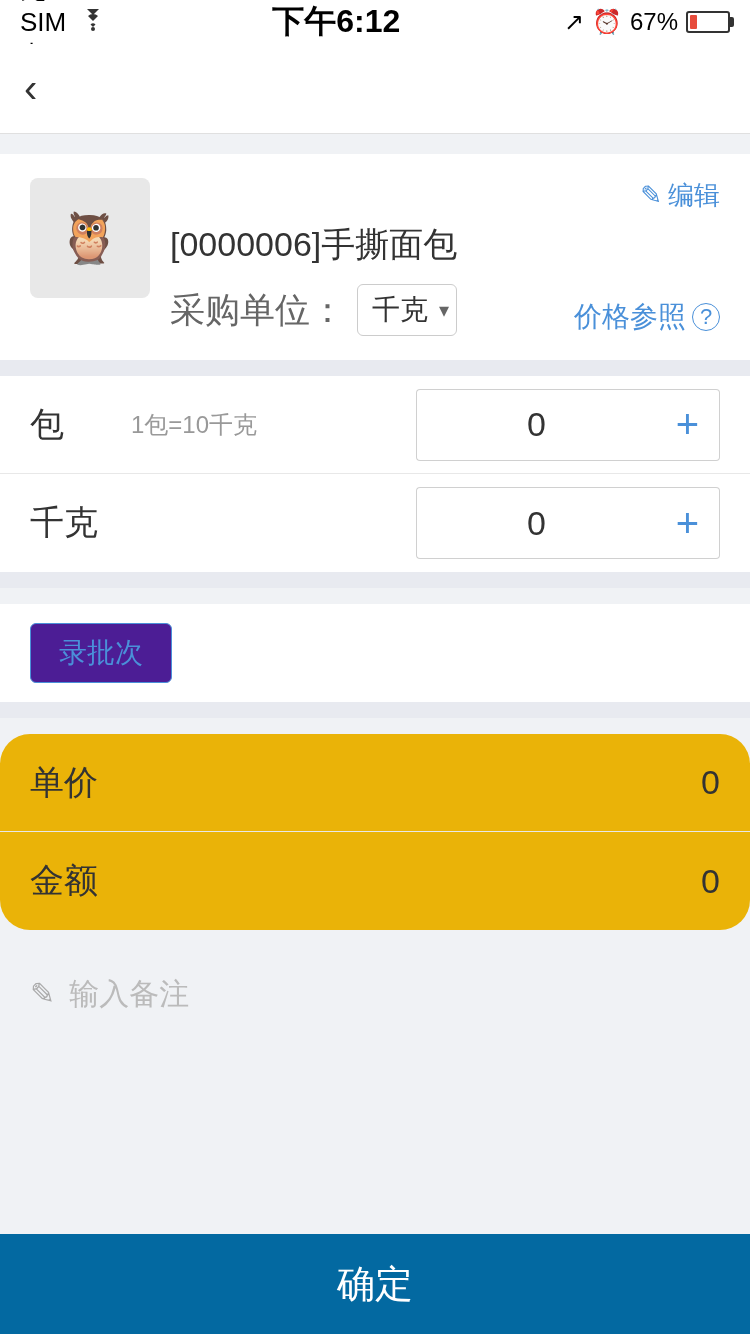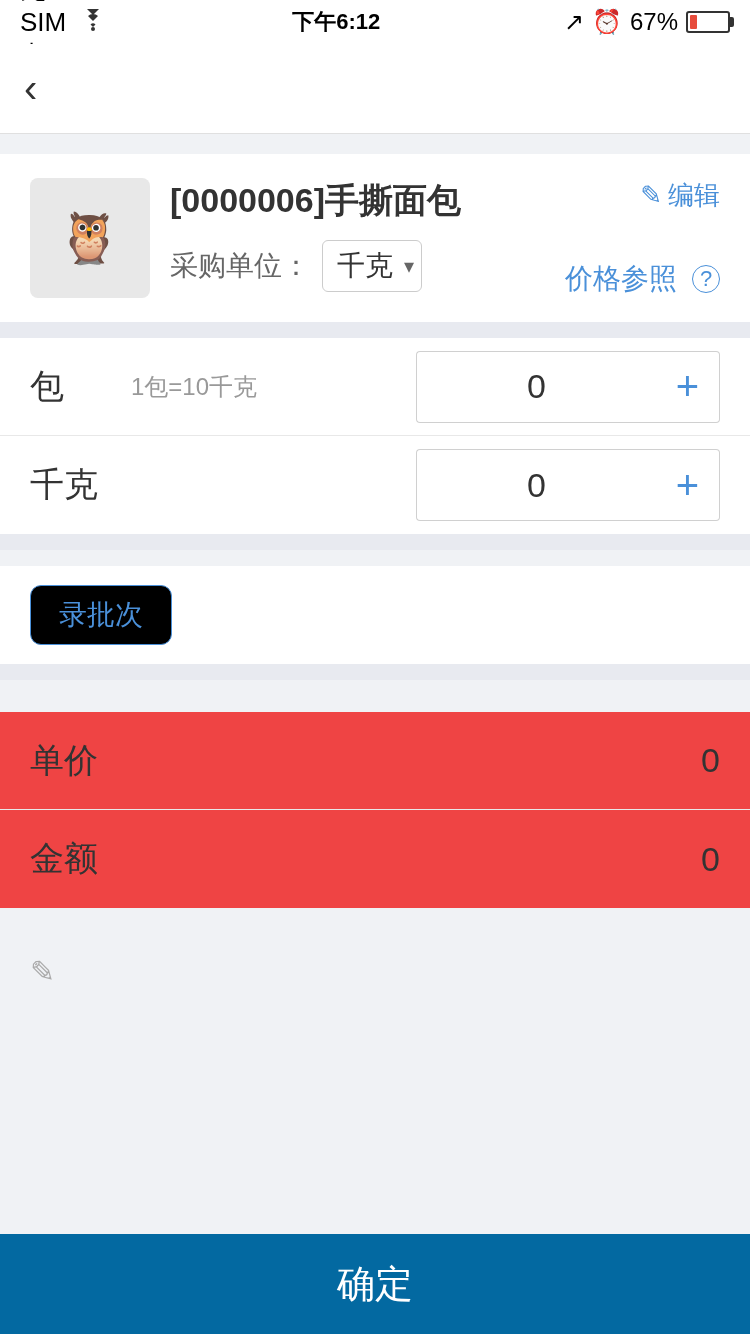--- a/index.html
+++ b/index.html
@@ -24,21 +24,21 @@
       font-size: 28px;
       font-weight: 500;
     }
     .status-left {
       display: flex;
       align-items: center;
       gap: 8px;
       font-size: 26px;
     }
     .status-center {
-      font-size: 22px;
+      font-size: 32px;
       font-weight: 600;
       position: absolute;
       left: 50%;
       transform: translateX(-50%);
     }
     .status-right {
       display: flex;
       align-items: center;
       gap: 8px;
       font-size: 24px;
@@ -116,30 +116,31 @@
     .product-image-owl {
       font-size: 50px;
       color: #888;
     }
     .product-info {
       flex: 1;
     }
     .product-name {
       font-size: 34px;
       color: #333;
-      font-weight: 700;
+      font-weight: 400;
       margin-bottom: 16px;
+      margin-top: 44px;
     }
     .product-unit-row {
       display: flex;
       align-items: center;
       gap: 12px;
     }
     .unit-label {
-      font-size: 28px;
+      font-size: 35px;
       color: #666;
     }
     .unit-select-wrapper {
       position: relative;
       display: inline-flex;
       align-items: center;
     }
     .unit-select-wrapper::after {
       content: '▾';
       position: absolute;
@@ -169,21 +170,21 @@
       cursor: pointer;
     }
     .price-ref {
       position: absolute;
       bottom: 24px;
       right: 30px;
       font-size: 28px;
       color: #4a90d9;
       display: flex;
       align-items: center;
-      gap: 15px;
+      gap: 6px;
       cursor: pointer;
     }
 
     
     .section-divider {
       height: 16px;
       background: #e8eaf0;
     }
 
     
@@ -257,32 +258,33 @@
       justify-content: space-between;
       padding: 0 30px;
       height: 98px;
     }
     .total-label {
       font-size: 32px;
       color: #333;
     }
     .batch-btn {
       border: 1px solid #4a90d9;
-      border-radius: 11px;
+      border-radius: 6px;
       padding: 10px 28px;
       font-size: 28px;
       color: #4a90d9;
-      background: #000000;
+      background: #4c1d95;
       cursor: pointer;
     }
 
     
     .info-section {
-      background: #ef4444;
-      margin-top: 32px;
+      background: #eab308;
+      margin-top: 16px;
+      border-radius: 30px;
     }
     .info-row {
       display: flex;
       align-items: center;
       justify-content: space-between;
       padding: 0 30px;
       height: 98px;
       border-bottom: 1px solid #e8e8e8;
     }
     .info-row:last-child {
@@ -431,19 +433,20 @@
     <span class="info-value">0</span>
   </div>
   <div class="info-row">
     <span class="info-label">金额</span>
     <span class="info-value">0</span>
   </div>
 </div>
 
 <div class="note-section">
   <span class="note-icon">✎</span>
+  <span class="note-placeholder">输入备注</span>
 </div>
 
 <div class="confirm-section">
   <span class="confirm-label">确定</span>
 </div>
 
 <div style="height:100px;"></div>
 
 </body></html>

